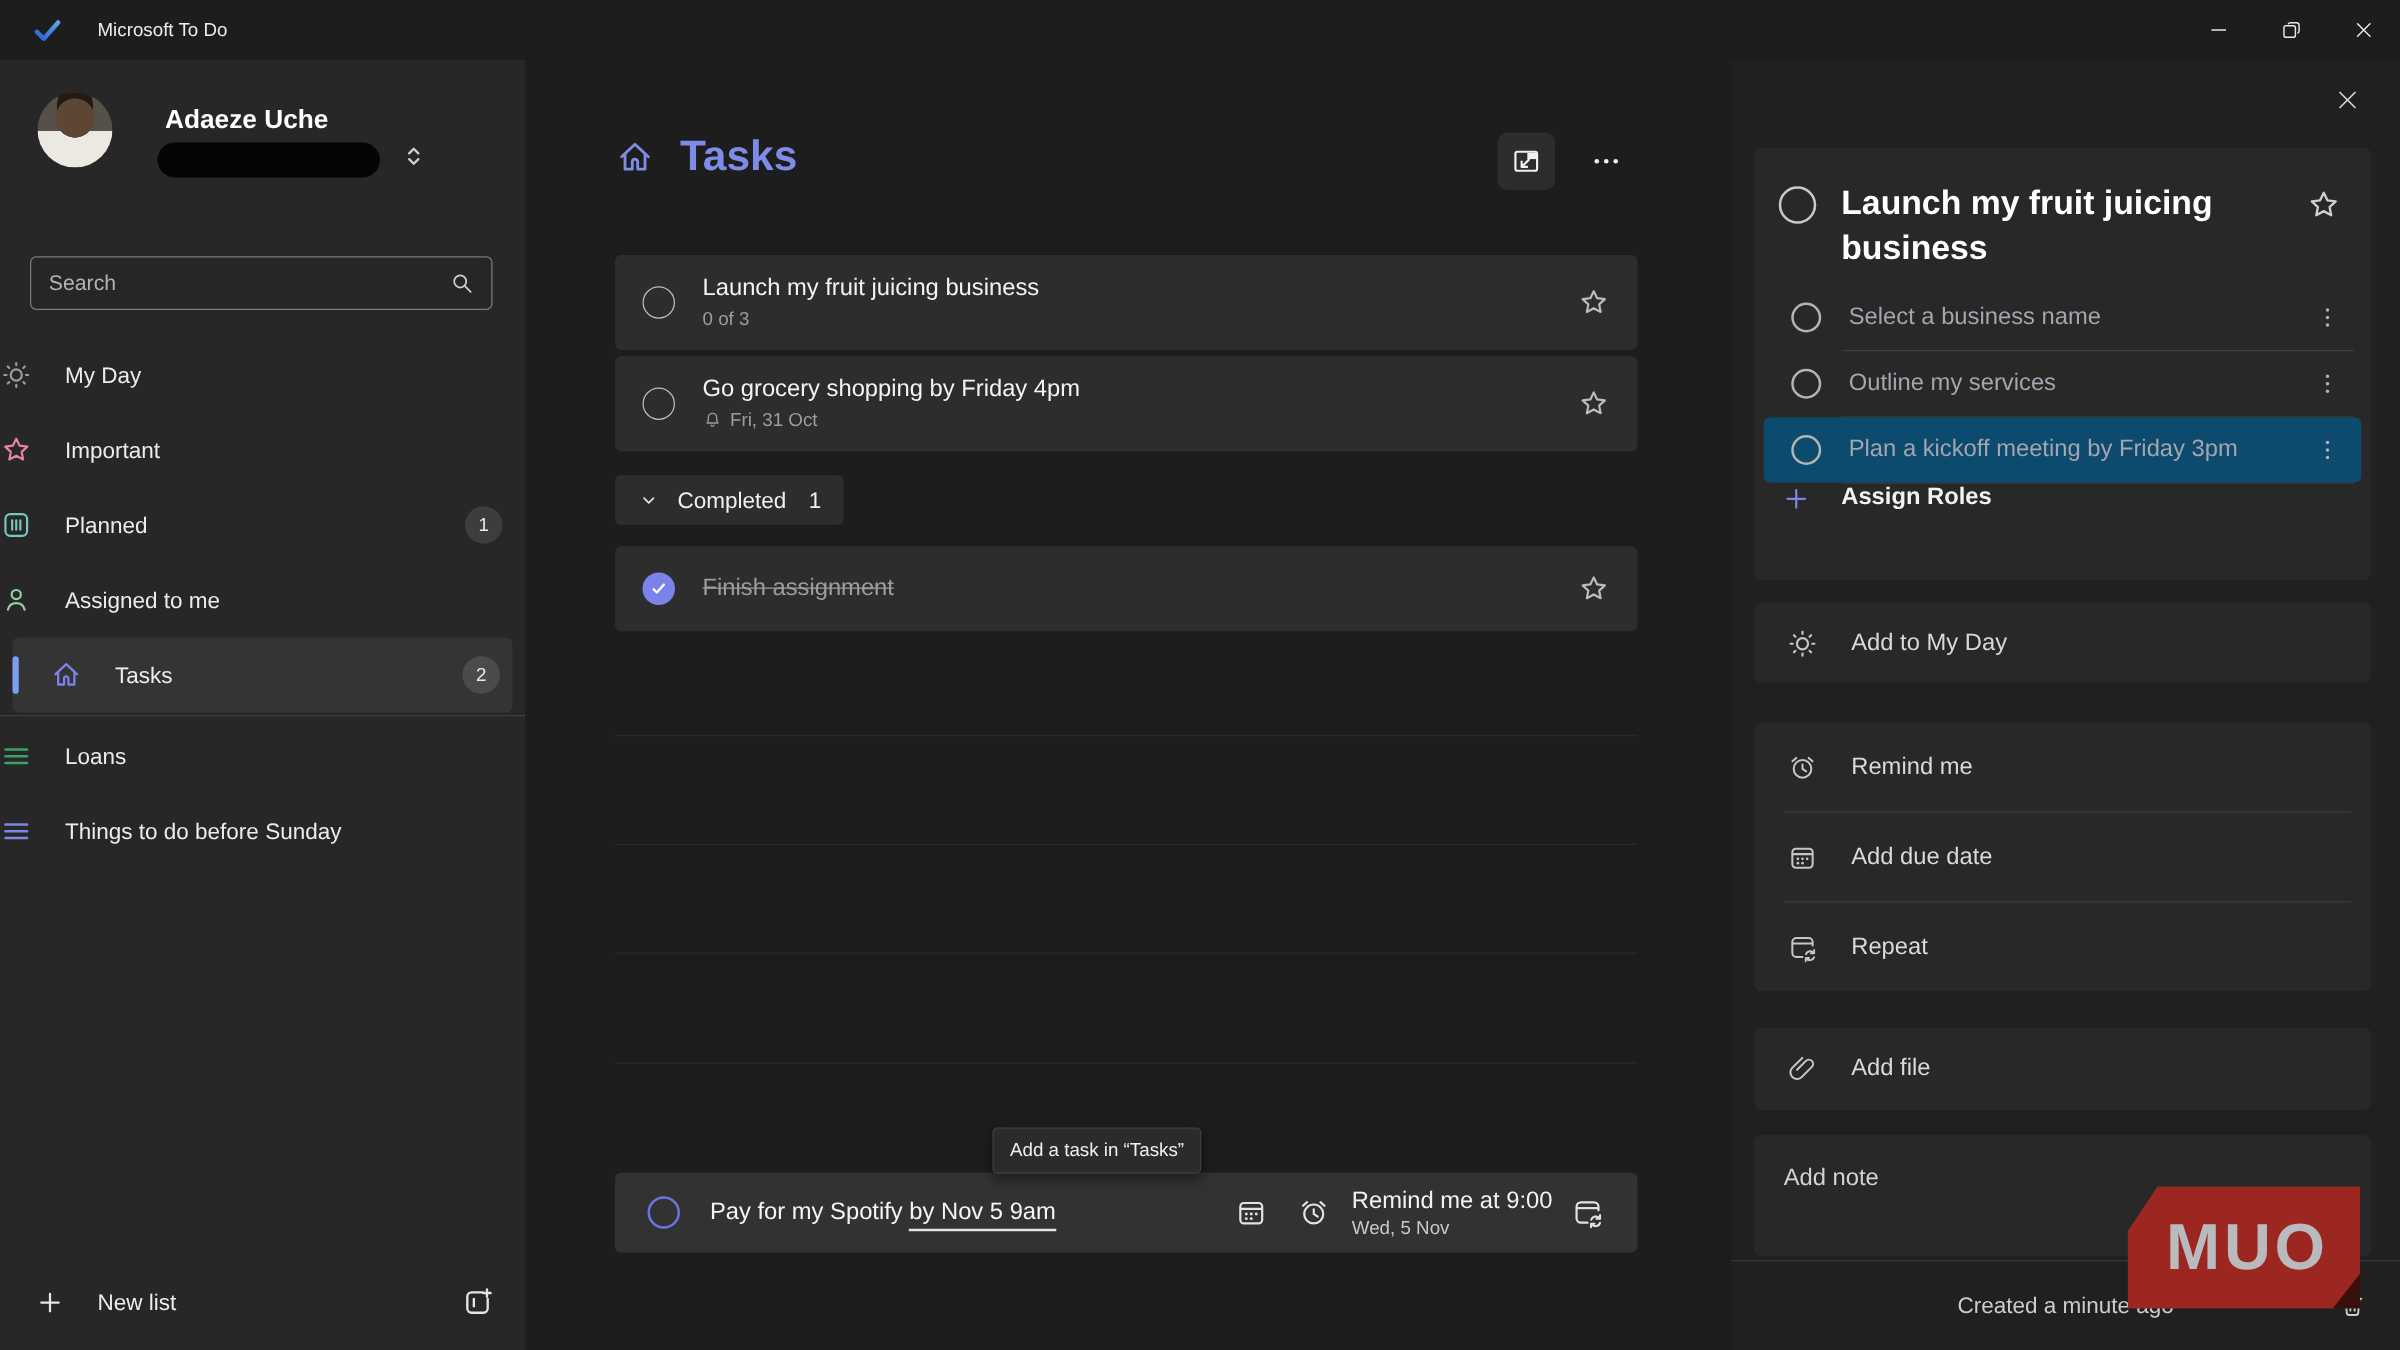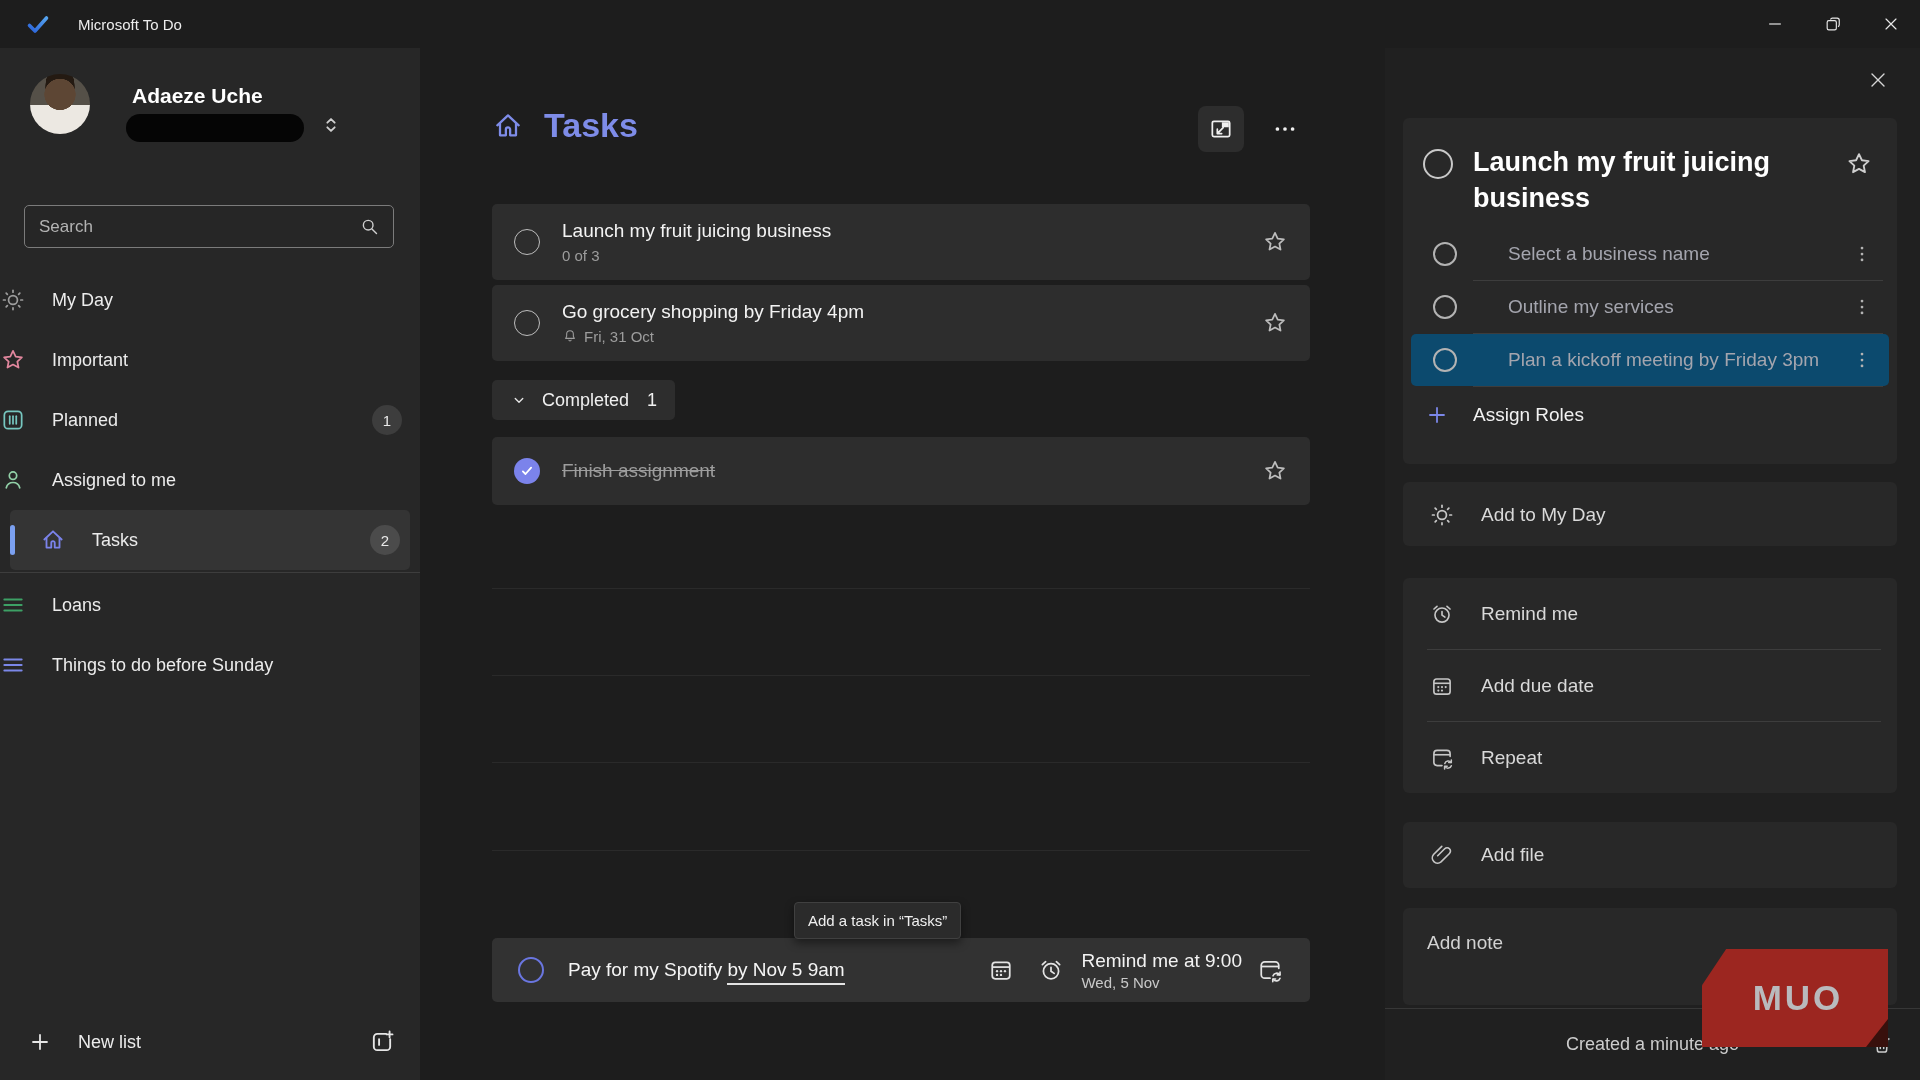--- a/index.html
+++ b/index.html
@@ -97,28 +97,28 @@
   #detail { position:absolute; left:1385px; top:48px; width:535px; height:1032px; background:#202020; }
   .panel-close { position:absolute; right:30px; top:20px; width:24px; height:24px; color:#d6d6d6; }
   .card { position:absolute; left:18px; width:494px; background:#282828; border-radius:6px; }
 
   #card-title { top:70px; height:346px; }
   .dt-titlerow { position:relative; padding:26px 24px 12px 20px; display:flex; }
   .dt-circle { width:30px; height:30px; border-radius:50%; border:2px solid #c9c9c9; flex:0 0 auto; margin-top:5px; }
   .dt-title { flex:1; margin:0 14px 0 20px; font-size:27px; font-weight:700; color:#ffffff; line-height:36px; }
   .dt-star { width:28px; height:28px; color:#cfcfcf; margin-top:6px; }
 
-  .step-row { position:relative; height:52px; display:flex; align-items:center; padding:0 16px 0 22px; margin:0 8px; border-radius:5px;gap:29px; }
+  .step-row { position:relative; height:52px; display:flex; align-items:center; padding:0 16px 0 22px; margin:0 8px; border-radius:5px; }
   .step-row.highlight { background:#0c4a6e; }
   .step-circle { width:24px; height:24px; border-radius:50%; border:2px solid #b3b3b3; flex:0 0 auto; }
   .step-label { flex:1; margin-left:22px; font-size:19px; color:#a4a5ae; }
   .step-kebab { width:22px; height:22px; color:#b3b3b3; }
   .step-divider { height:1px; background:#3d3d3d; margin:0 14px 0 70px; }
 
-  .addstep-row { height:56px; display:flex; align-items:center; padding:0 22px; }
+  .addstep-row { height:56px; display:flex; padding:0 22px;font-weight:bold; }
   .addstep-row .plus { width:24px; height:24px; color:#7b87e8; }
   .addstep-label { margin-left:24px; font-size:19px; color:#f2f2f2; }
 
   .action-row { height:66px; display:flex; align-items:center; padding:0 26px; }
   .action-row .icon { width:26px; height:26px; color:#c6c6c6; }
   .action-label { margin-left:26px; font-size:19px; color:#d9d9d9; }
   .action-divider { height:1px; background:#3d3d3d; margin:0 16px 0 24px; }
 
   #card-myday { top:434px; height:64px; }
   #card-dates { top:530px; height:215px; display:flex; flex-direction:column; justify-content:space-between; }
@@ -129,21 +129,21 @@
 
   .panel-footer-divider { position:absolute; left:0; top:960px; width:535px; height:1px; background:#373737; }
   .panel-footer { position:absolute; left:0; top:960px; width:535px; height:72px; display:flex; align-items:center; justify-content:center; }
   .created-label { font-size:18px; color:#cccccc; }
   .trash-btn { position:absolute; right:26px; top:24px; width:24px; height:24px; color:#cccccc; }
 
   
   .watermark { position:absolute; left:1702px; top:949px; width:186px; height:98px; z-index:9; }
   .wm-shape { position:absolute; inset:0; background:#9c2620; clip-path:polygon(13% 0, 100% 0, 100% 73%, 89% 100%, 0 100%, 0 37%); display:flex; align-items:center; justify-content:center; }
   .wm-fold { position:absolute; right:0; bottom:0; width:22px; height:28px; background:#38100c; clip-path:polygon(0 100%, 100% 0, 100% 100%); }
-  .wm-text { font-size:35px; font-weight:700; letter-spacing:3px; color:#b9babd; padding-left:6px; }
+  .wm-text { font-size:52px; font-weight:700; letter-spacing:3px; color:#b9babd; padding-left:6px; }
 </style>
 </head>
 <body>
 
 <svg width="0" height="0" style="position:absolute">
   <defs>
     <linearGradient id="logoGrad" x1="0" y1="1" x2="1" y2="0">
       <stop offset="0" stop-color="#2b63d9"></stop>
         <stop offset="1" stop-color="#55a3ee"></stop>
     </linearGradient>

